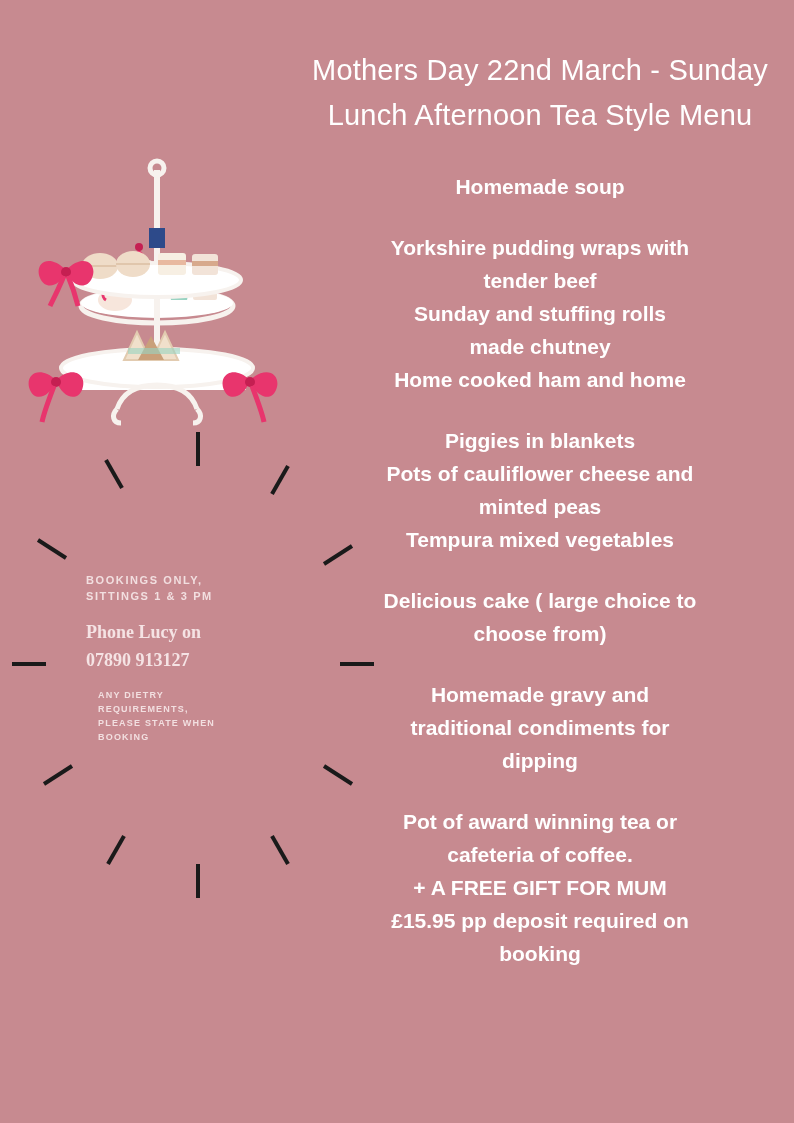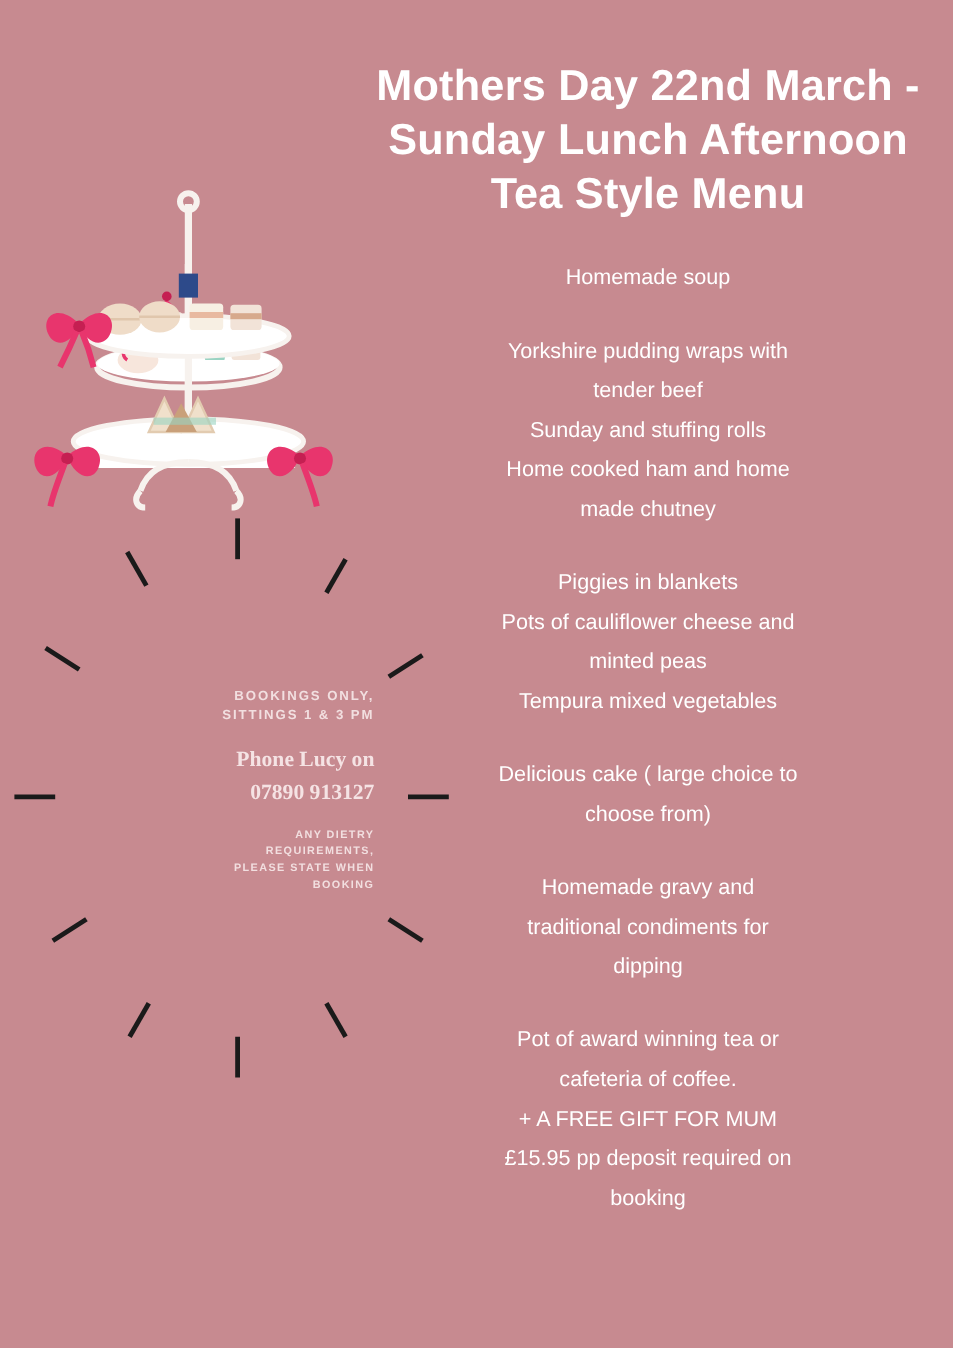--- a/index.html
+++ b/index.html
@@ -23,31 +23,31 @@
   
   .menu-col {
     position: absolute;
     left: 300px;
     top: 48px;
     width: 480px;
     text-align: center;
     color: #ffffff;
   }
   .menu-title {
-    font-size: 36px;
+    font-size: 29px;
     line-height: 45px;
-    font-weight: 700;
+    font-weight: 400;
     letter-spacing: 0.2px;
     margin: 0 0 32px 0;
     text-align: center;
   }
   .menu-block {
-    font-size: 18px;
+    font-size: 21px;
     line-height: 33px;
-    font-weight: 400;
+    font-weight: 700;
     margin: 16px 0 28px 0;
   }
   .menu-line { display: block; }
 
   
   .cake-stand {
     position: absolute;
     left: 38px;
     top: 110px;
     width: 240px;
@@ -63,21 +63,21 @@
     height: 510px;
   }
   .clock svg { display: block; }
 
   
   .booking {
     position: absolute;
     left: 86px;
     top: 572px;
     width: 226px;
-    text-align: right;
+    text-align: left;
     color: #ffffff;
   }
   .booking-head {
     font-size: 11px;
     letter-spacing: 1.6px;
     line-height: 16px;
     font-weight: 700;
     margin: 0 0 14px 0;
     color: #f2dfe0;
   }
@@ -87,21 +87,21 @@
     line-height: 28px;
     font-weight: 700;
     margin: 0 0 14px 0;
     color: #f5e3e4;
   }
   .booking-note {
     font-size: 9px;
     letter-spacing: 1.2px;
     line-height: 14px;
     font-weight: 700;
-    margin: 0;
+    margin: 12px;
     color: #f2dfe0;
   }
 </style>
 </head>
 <body>
 
 <div class="poster">
 
   <div class="cake-stand">
     <svg width="240" height="280" viewBox="0 0 240 280" xmlns="http://www.w3.org/2000/svg">
@@ -242,22 +242,22 @@
     <h1 class="menu-title">Mothers Day 22nd March - Sunday Lunch Afternoon Tea Style Menu</h1>
 
     <div class="menu-block">
       <span class="menu-line">Homemade soup</span>
     </div>
 
     <div class="menu-block">
       <span class="menu-line">Yorkshire pudding wraps with</span>
       <span class="menu-line">tender beef</span>
       <span class="menu-line">Sunday and stuffing rolls</span>
+      <span class="menu-line">made chutney</span>
       <span class="menu-line">Home cooked ham and home</span>
-      <span class="menu-line">made chutney</span>
     </div>
 
     <div class="menu-block">
       <span class="menu-line">Piggies in blankets</span>
       <span class="menu-line">Pots of cauliflower cheese and</span>
       <span class="menu-line">minted peas</span>
       <span class="menu-line">Tempura mixed vegetables</span>
     </div>
 
     <div class="menu-block">

